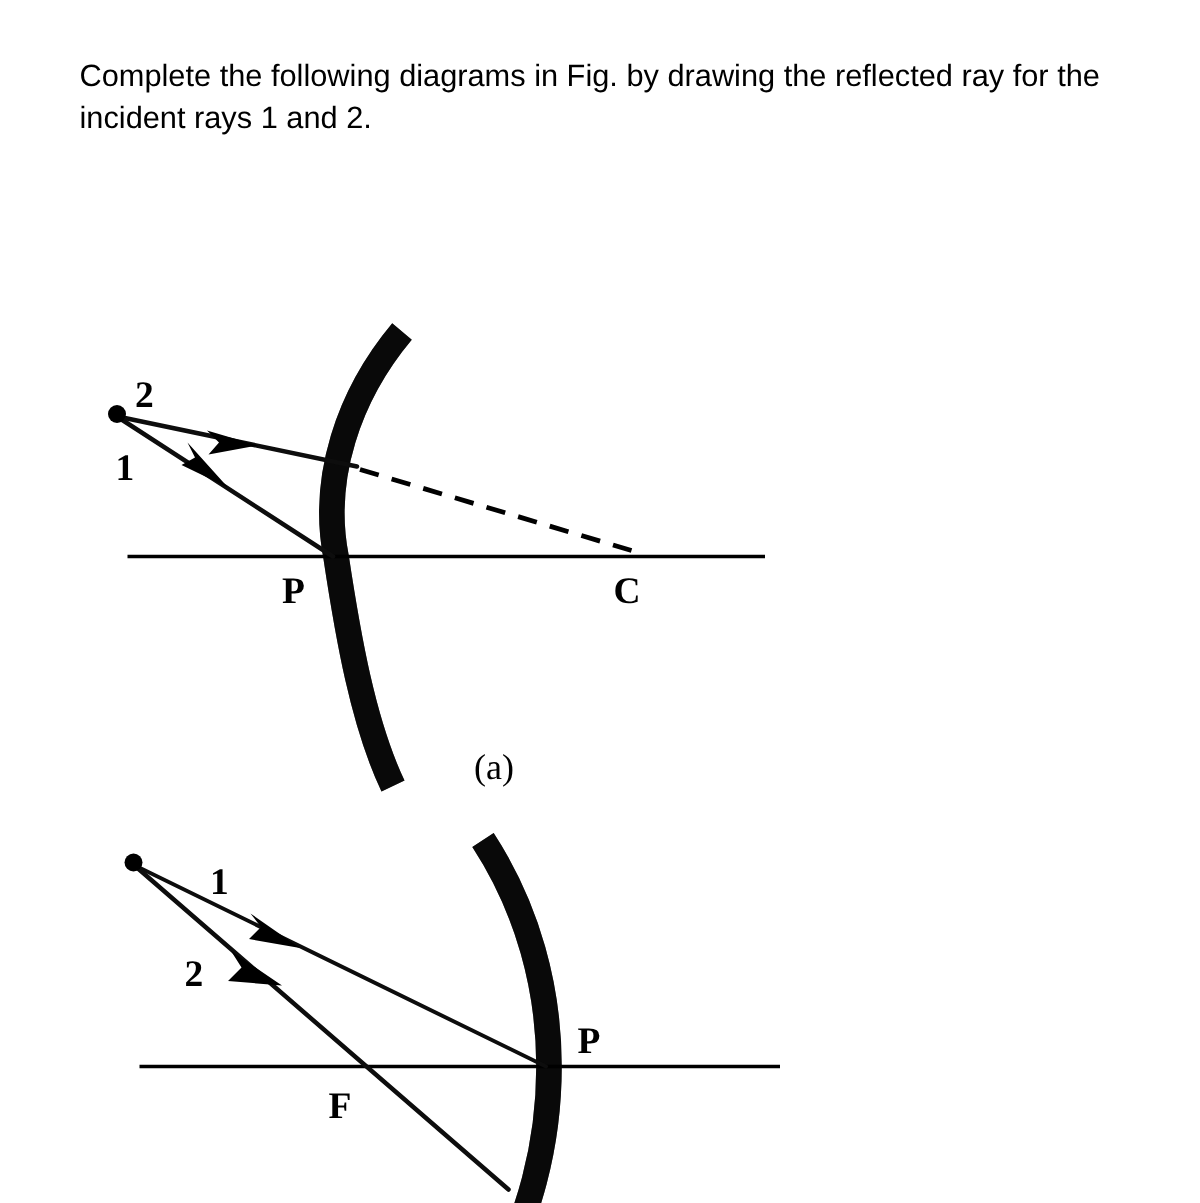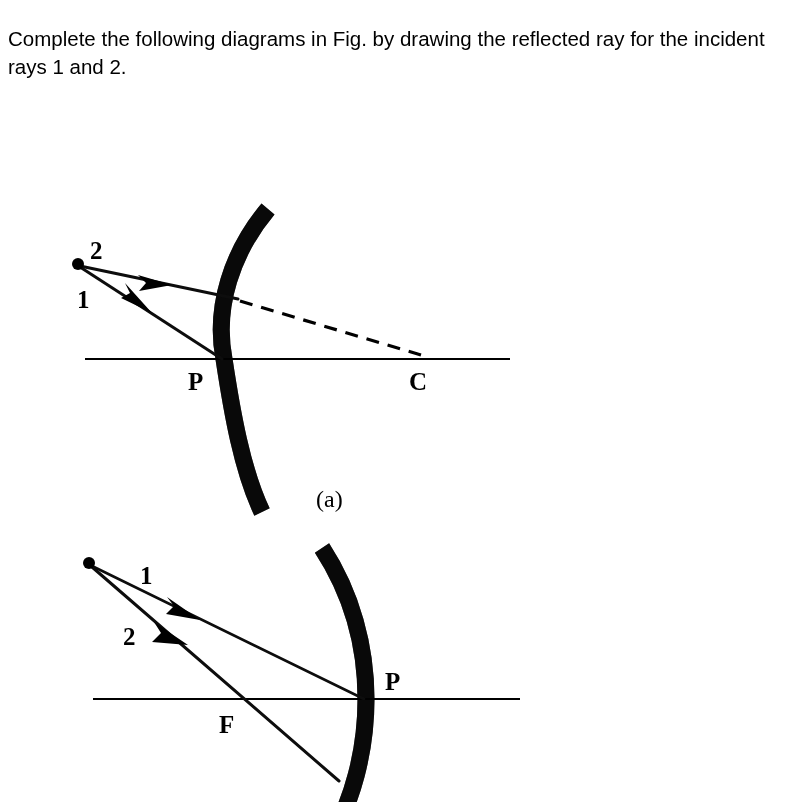--- a/index.html
+++ b/index.html
@@ -10,22 +10,23 @@
   }
   body {
     width: 800px;
     height: 802px;
     font-family: "Liberation Sans", sans-serif;
     color: #000000;
     overflow: hidden;
     position: relative;
   }
   #question-block {
-    padding: 4px 8px 0 8px;
+    padding: 16px 8px 0 8px;
     box-sizing: border-box;
+    margin-left: 45px;
   }
   #question-text {
     font-size: 20.5px;
     line-height: 1.38;
     color: #000000;
     font-family: "Liberation Sans", sans-serif;
     letter-spacing: 0px;
     max-width: 786px;
   }
   #figure-area {

